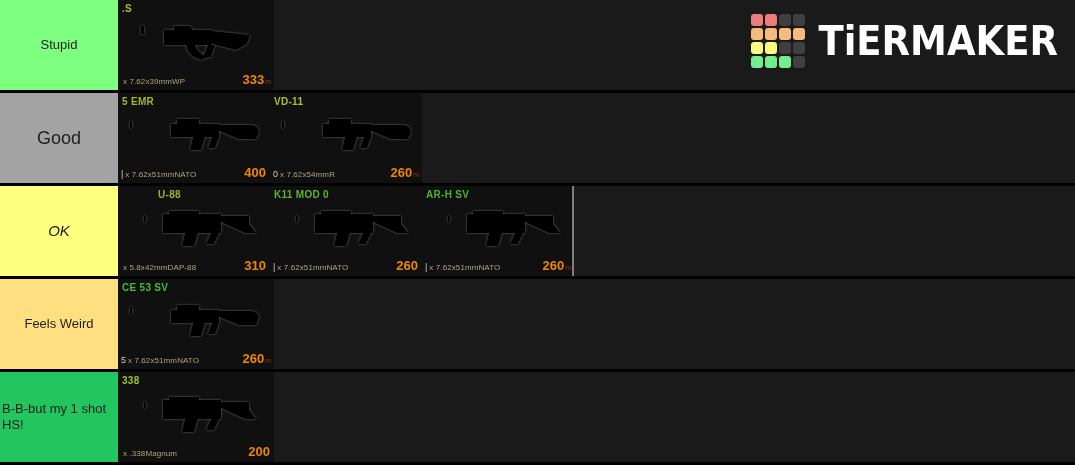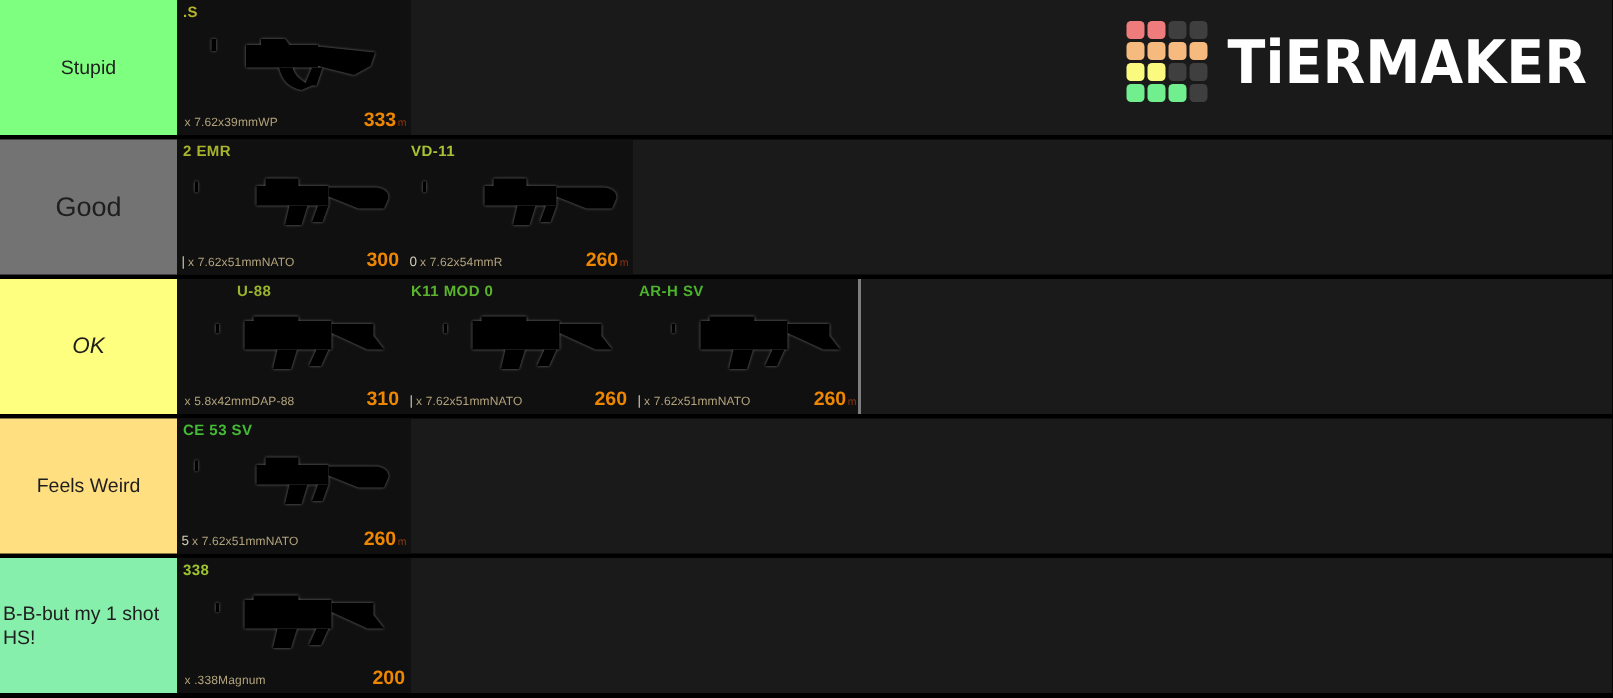--- a/index.html
+++ b/index.html
@@ -77,33 +77,33 @@
     <div class="tile-caption">
       <span class="ammo-prefix"></span>
       <span class="ammo">x 7.62x39mmWP</span>
       <span class="value">333</span>
       <span class="value-suffix">m</span>
     </div>
   </div>
       </div>
   </div>
     <div class="tier-row">
-    <div class="tier-label" style="background: #737373;">
+    <div class="tier-label" style="background: #a3a3a3;">
       <span style="font-size: 18px;">Good</span>
     </div>
     <div class="tiles">
         <div class="tile">
-    <div class="tile-name" style="color: rgb(167, 180, 44);">2 EMR</div>
+    <div class="tile-name" style="color: rgb(167, 180, 44);">5 EMR</div>
     <svg class="tile-gun" viewBox="0 0 150 56">
             <use href="#sil-dmr-rifle"></use>
           </svg>
     <div class="tile-caption">
       <span class="ammo-prefix">|</span>
       <span class="ammo">x 7.62x51mmNATO</span>
-      <span class="value">300</span>
+      <span class="value">400</span>
       <span class="value-suffix"></span>
     </div>
   </div>
         <div class="tile">
     <div class="tile-name" style="color: rgb(167, 194, 53);">VD-11</div>
     <svg class="tile-gun" viewBox="0 0 150 56">
             <use href="#sil-dmr-rifle"></use>
           </svg>
     <div class="tile-caption">
       <span class="ammo-prefix">0</span>
@@ -170,21 +170,21 @@
     <div class="tile-caption">
       <span class="ammo-prefix">5</span>
       <span class="ammo">x 7.62x51mmNATO</span>
       <span class="value">260</span>
       <span class="value-suffix">m</span>
     </div>
   </div>
       </div>
   </div>
     <div class="tier-row">
-    <div class="tier-label left" style="background: #86efac;">
+    <div class="tier-label left" style="background: #22c55e;">
       <span style="font-size: 13px;">B-B-but my 1 shot HS!</span>
     </div>
     <div class="tiles">
         <div class="tile first">
     <div class="tile-name" style="color: rgb(156, 194, 50); text-align: right;">338</div>
     <svg class="tile-gun" viewBox="0 0 150 56">
             <use href="#sil-scar-rifle"></use>
           </svg>
     <div class="tile-caption">
       <span class="ammo-prefix"></span>

